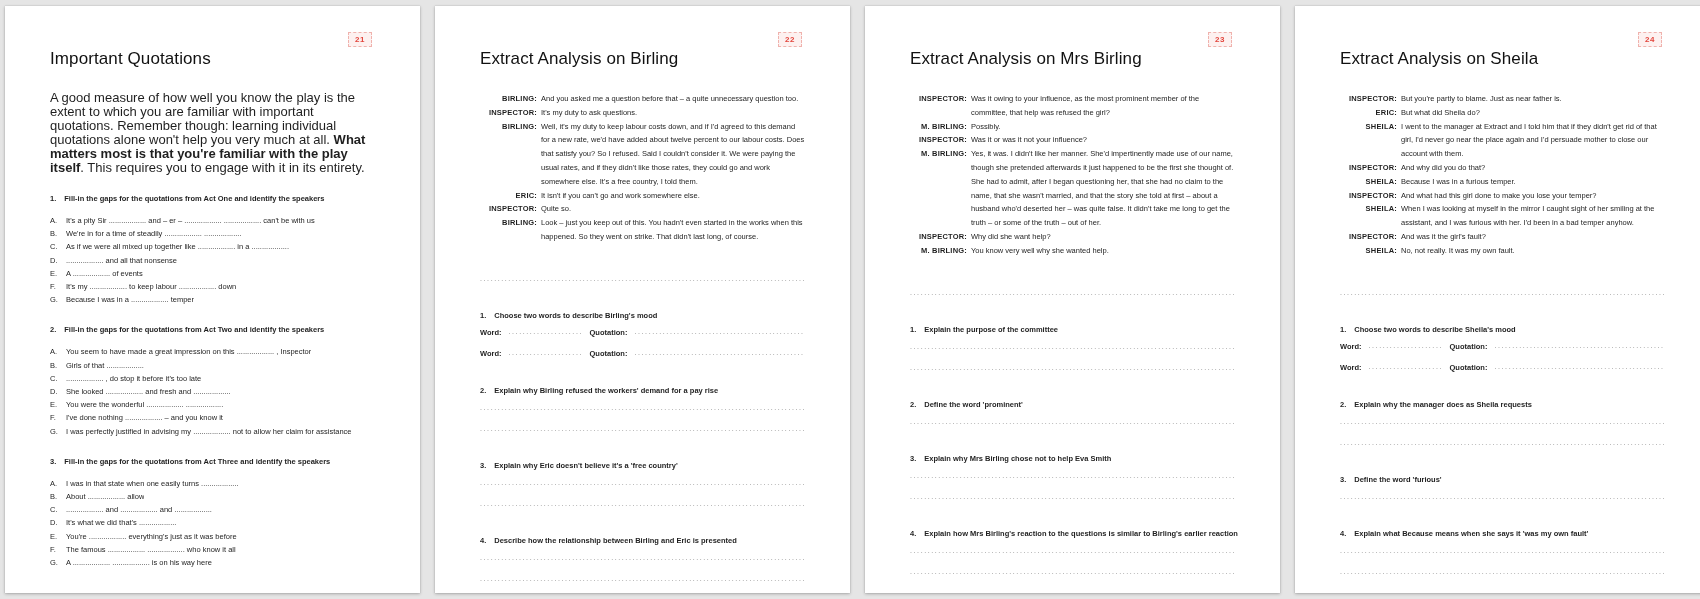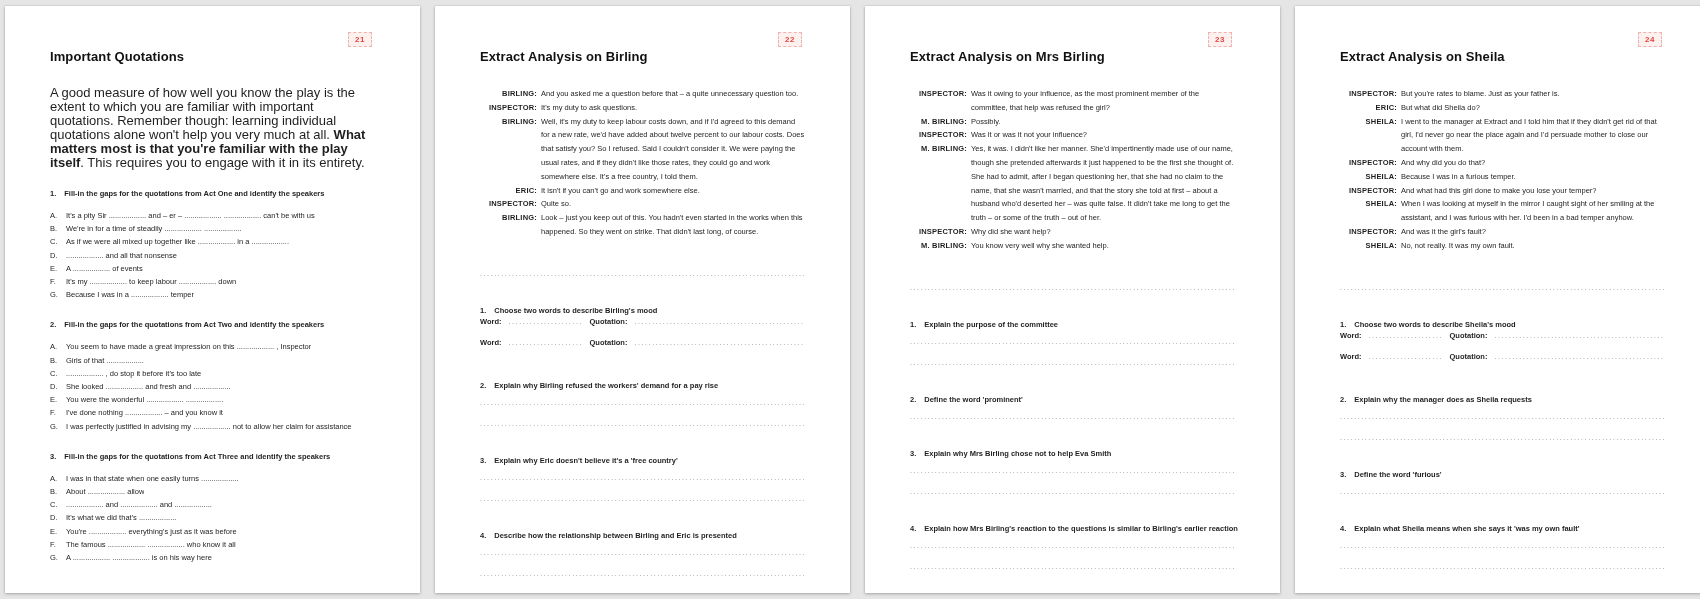--- a/index.html
+++ b/index.html
@@ -19,21 +19,21 @@
     padding:43px 45px 0 45px;
     position:relative;
     overflow:hidden;
   }
   .badge {
     position:absolute; top:26px; right:48px;
     background:#fdf1f0; border:1px dashed #f0b2ad;
     color:#e2453c; font-weight:bold; font-size:8px;
     padding:3px 6px 2px; letter-spacing:.5px; line-height:1;
   }
-  .title { font-size:13px; font-weight:bold; margin:0; color:#111; letter-spacing:.1px; }
+  .title { font-size:17px; font-weight:normal; margin:0; color:#111; letter-spacing:.1px; }
   .intro { margin:22px 0 0; font-size:13px; line-height:14px; }
   .b { font-weight:bold; }
   .sec-heading {
     display:flex; gap:8px; font-weight:bold; font-size:7.5px;
     margin:19px 0 11px; white-space:nowrap;
   }
   .items .item { display:flex; font-size:7.5px; line-height:13.2px; white-space:nowrap; }
   .item .letter { width:16px; flex:none; }
   .item .itext { overflow:hidden; }
   .dialogue { margin-top:23px; }
@@ -42,21 +42,21 @@
   .dotline { height:21px; display:flex; align-items:center; overflow:hidden; }
   .dotline::before, .dots::before {
     content:"..................................................................................................................................................................................................................................................................";
     color:#7e7e7e; font-size:7px; letter-spacing:1.6px; white-space:nowrap;
   }
   .divider { margin-top:24px; }
   .q-heading {
     display:flex; gap:8px; font-weight:bold; font-size:7.5px;
     margin:22px 0 2px; white-space:nowrap;
   }
-  .word-row { display:flex; height:21px; gap:7px; font-size:7.5px; }
+  .word-row { display:flex; align-items:center; height:21px; gap:7px; font-size:7.5px; }
   .dots { display:inline-block; overflow:hidden; white-space:nowrap; height:10px; line-height:10px; }
   .dotmid { width:74px; flex:none; }
   .dotfill { flex:1; }
 </style>
 </head>
 <body>
 
 <main class="pages" id="pages">
     <section class="page">
       <div class="badge">21</div>
@@ -283,21 +283,21 @@
       </div>
       <div class="dotline"></div>
       <div class="dotline"></div>
     </section>
     <section class="page">
       <div class="badge">24</div>
       <h1 class="title">Extract Analysis on Sheila</h1>
       <div class="dialogue">
         <div class="d-row">
           <span class="d-speaker">INSPECTOR:</span>
-          <span class="d-text">But you're rates to blame. Just as your father is.</span>
+          <span class="d-text">But you're partly to blame. Just as near father is.</span>
         </div>
         <div class="d-row">
           <span class="d-speaker">ERIC:</span>
           <span class="d-text">But what did Sheila do?</span>
         </div>
         <div class="d-row">
           <span class="d-speaker">SHEILA:</span>
           <span class="d-text">I went to the manager at Extract and I told him that if they didn't get rid of that girl, I'd never go near the place again and I'd persuade mother to close our account with them.</span>
         </div>
         <div class="d-row">
@@ -348,18 +348,18 @@
       </div>
       <div class="dotline"></div>
       <div class="dotline"></div>
       <div class="q-heading">
         <span>3.</span>
         <span>Define the word 'furious'</span>
       </div>
       <div class="dotline"></div>
       <div class="q-heading">
         <span>4.</span>
-        <span>Explain what Sheila means when she says it 'was my own fault'</span>
+        <span>Explain what Because means when she says it 'was my own fault'</span>
       </div>
       <div class="dotline"></div>
       <div class="dotline"></div>
     </section>
   </main>
 
 </body></html>

